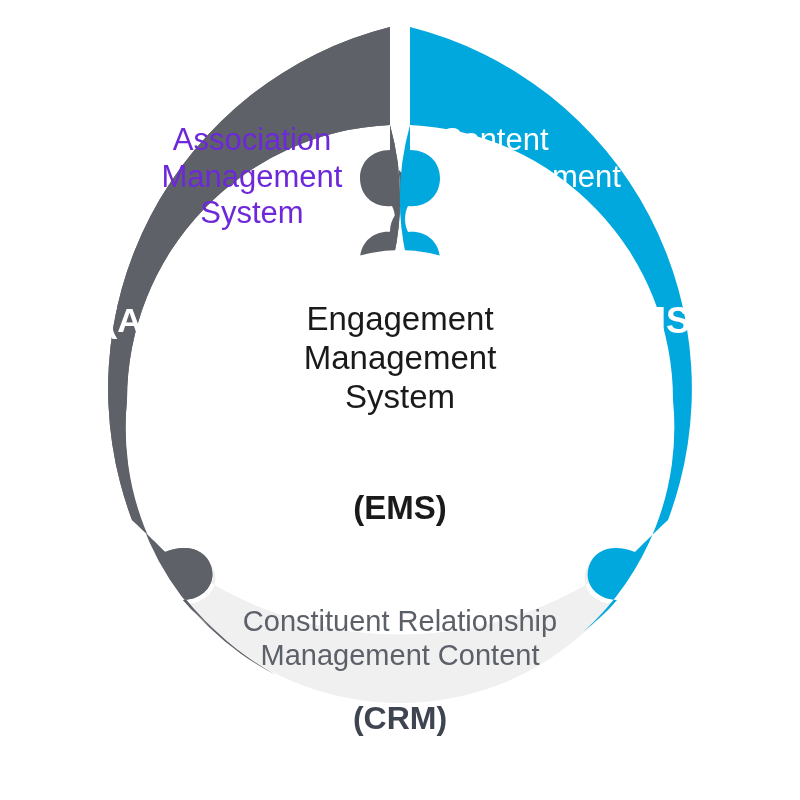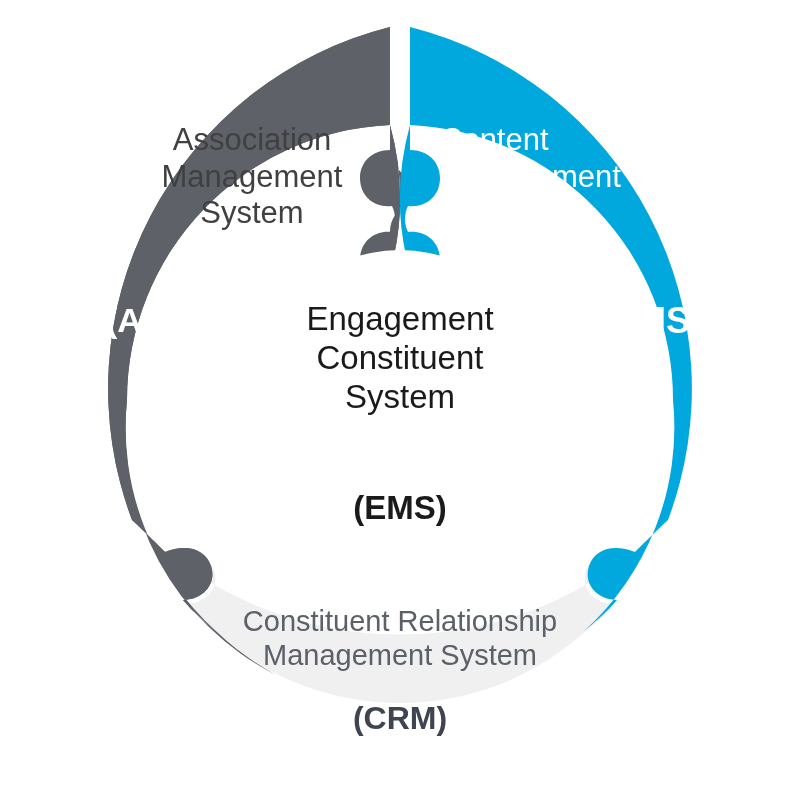--- a/index.html
+++ b/index.html
@@ -196,33 +196,33 @@
            L 410,272
            A 275,275 0 0 1 410,125
            Z"></path>
     </g>
 
     <circle cx="400" cy="400" r="150" fill="#FFFFFF"></circle>
 
     <rect x="396" y="20" width="8" height="120" fill="#FFFFFF"></rect>
   </svg>
 
-  <div class="txt-block label-name" id="ams-name" style="color: #404040;">Association
+  <div class="txt-block label-name" id="ams-name" style="color: #6d28d9;">Association
 Management
 System</div>
   <div class="txt-block label-abbr" id="ams-abbr" style="color: rgb(255, 255, 255);">(AMS)</div>
 
   <div class="txt-block label-name" id="cms-name" style="color: rgb(255, 255, 255);">Content
 Management
 System</div>
   <div class="txt-block label-abbr" id="cms-abbr" style="color: rgb(255, 255, 255);">(CMS)</div>
 
   <div class="txt-block label-name" id="ems-name" style="color: rgb(26, 26, 26);">Engagement
-Constituent
+Management
 System</div>
   <div class="txt-block label-abbr" id="ems-abbr" style="color: rgb(26, 26, 26); margin-top: 24px;">(EMS)</div>
 
   <div class="txt-block label-name" id="crm-name" style="color: rgb(92, 96, 104);">Constituent Relationship
-Management System</div>
+Management Content</div>
   <div class="txt-block label-abbr" id="crm-abbr" style="color: rgb(62, 68, 80);">(CRM)</div>
 
 
 </div>
 
 </body></html>

